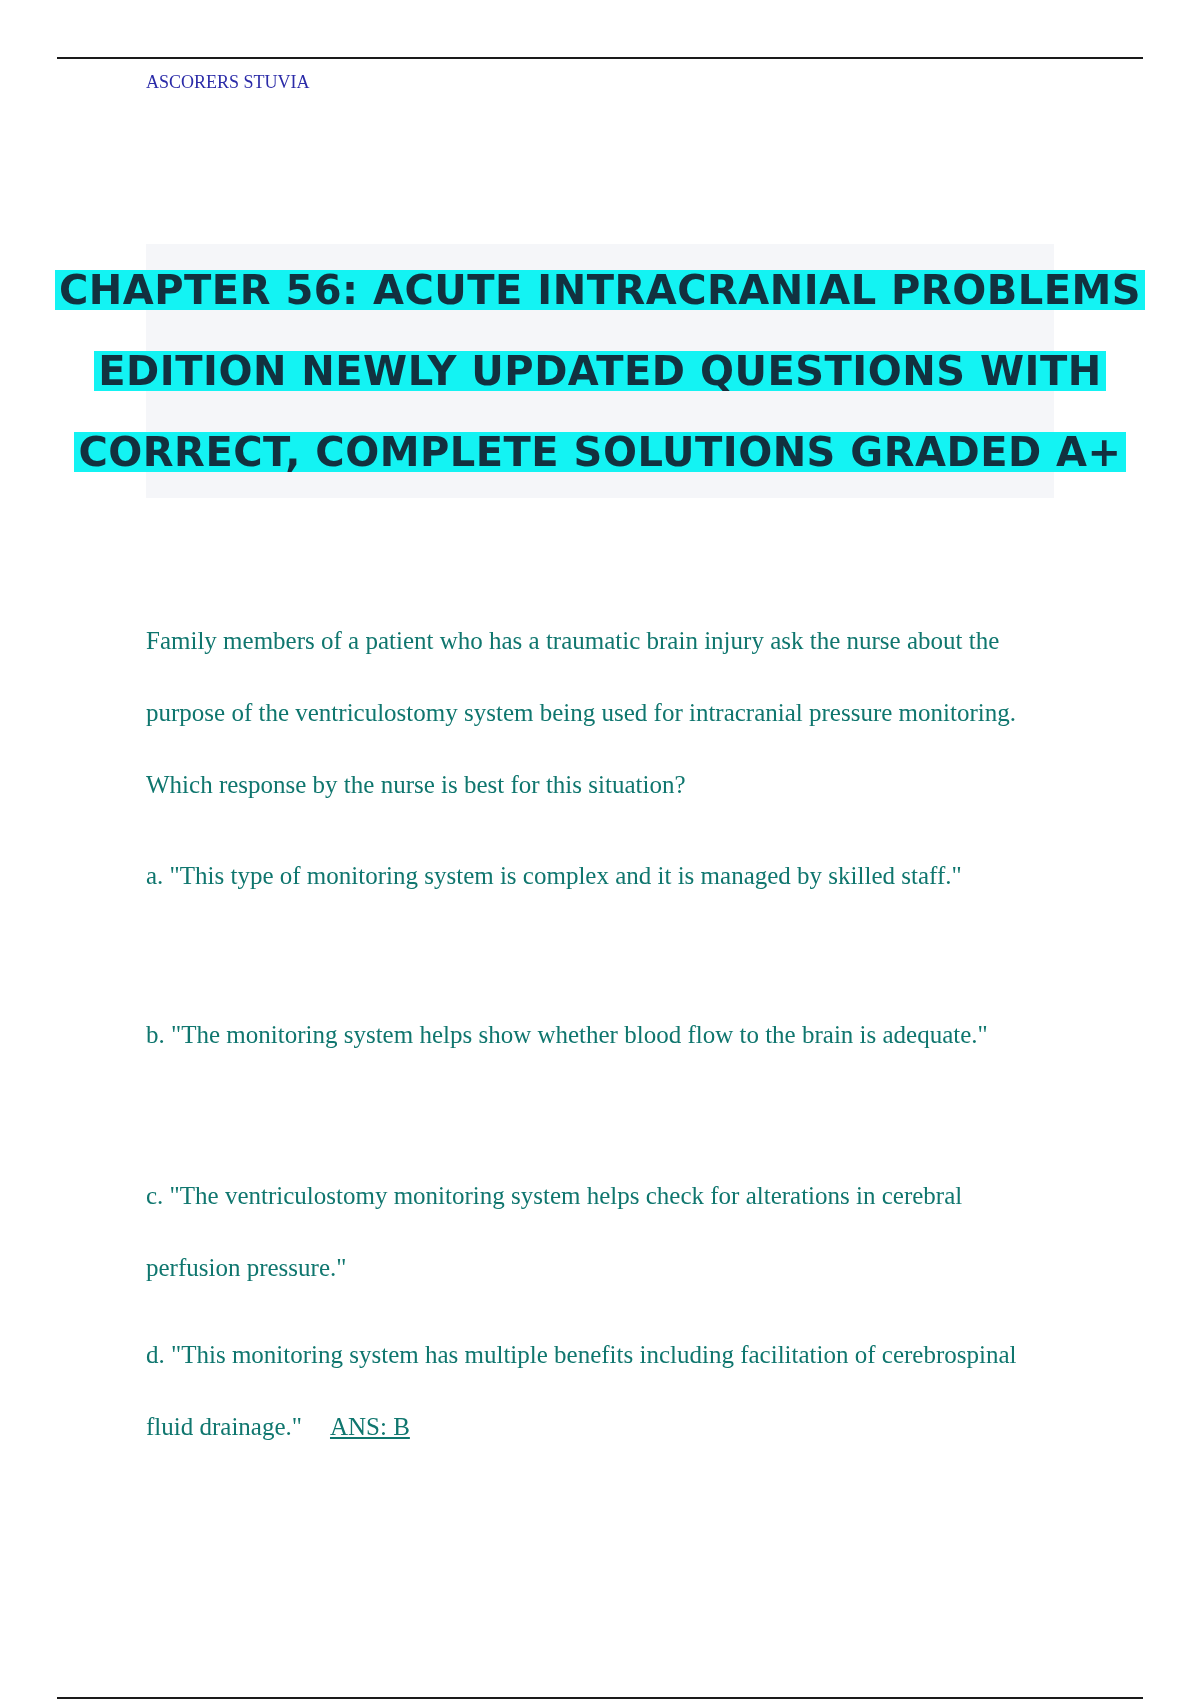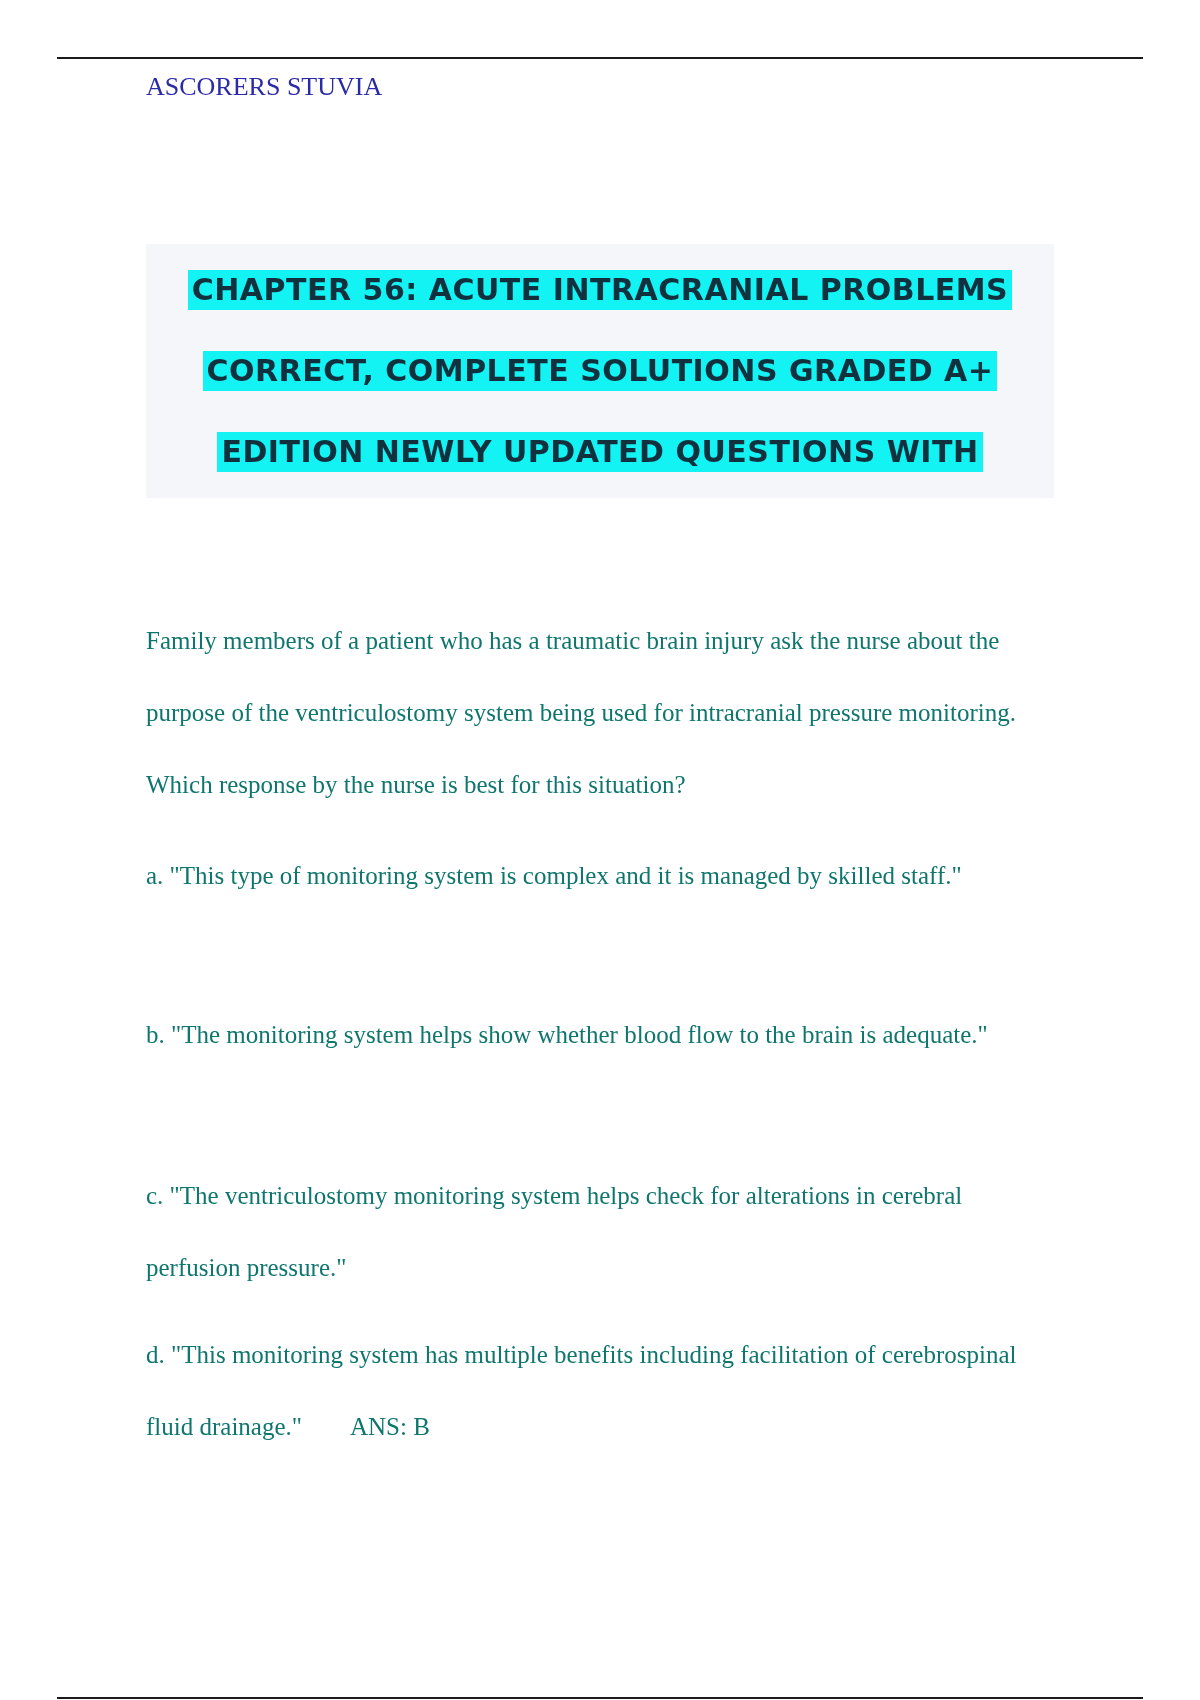--- a/index.html
+++ b/index.html
@@ -2,56 +2,56 @@
 <html><head>
 <meta charset="utf-8">
 <style>
   html, body { margin: 0; padding: 0; background: #ffffff; }
   body { width: 1200px; height: 1700px; position: relative; overflow: hidden; }
   .rule { position: absolute; height: 2px; background: #1a1a1a; }
   .rule-top { left: 57px; top: 57px; width: 1086px; }
   .rule-bottom { left: 57px; top: 1697px; width: 1086px; height: 2px; }
   .header-brand {
     position: absolute; left: 146px; top: 72px;
-    font-family: "Liberation Serif", serif; font-size: 26px; color: #2b2ba8; text-align: right;
+    font-family: "Liberation Serif", serif; font-size: 18px; color: #2b2ba8; text-align: right;
   }
   .title-box {
     position: absolute; left: 146px; top: 244px; width: 908px; height: 254px;
     background: #f5f6f9;
     display: flex; flex-direction: column; align-items: center; justify-content: space-around;
     padding: 6px 0; box-sizing: border-box;
   }
   .title-line {
-    font-family: "DejaVu Sans", sans-serif; font-weight: bold; font-size: 30px;
+    font-family: "DejaVu Sans", sans-serif; font-weight: bold; font-size: 40px;
     color: #12313f; background: #13f3f3; padding: 0 4px; letter-spacing: 0.5px;
     white-space: nowrap; line-height: 40px;
   }
   .body-text {
     position: absolute; left: 146px; width: 880px;
     font-family: "Liberation Serif", serif; font-size: 25px; color: #0f766e;
     line-height: 72px;
   }
   .q { top: 605px; }
   .opt-a { top: 840px; }
   .opt-b { top: 999px; }
   .opt-c { top: 1160px; }
   .opt-d { top: 1319px; }
-  .ans { display: inline-block; margin-left: 48px; }
+  .ans { display: inline-block; margin-left: 28px; text-decoration: underline; }
 </style>
 </head>
 <body>
 
 <div class="rule rule-top"></div>
 
 <div class="header-brand">ASCORERS STUVIA</div>
 
 <div class="title-box">
   <span class="title-line">CHAPTER 56: ACUTE INTRACRANIAL PROBLEMS</span>
+  <span class="title-line">EDITION NEWLY UPDATED QUESTIONS WITH</span>
   <span class="title-line">CORRECT, COMPLETE SOLUTIONS GRADED A+</span>
-  <span class="title-line">EDITION NEWLY UPDATED QUESTIONS WITH</span>
 </div>
 
 <div class="body-text q">Family members of a patient who has a traumatic brain injury ask the nurse about the purpose of the ventriculostomy system being used for intracranial pressure monitoring. Which response by the nurse is best for this situation?</div>
 <div class="body-text opt-a">a. "This type of monitoring system is complex and it is managed by skilled staff."</div>
 <div class="body-text opt-b">b. "The monitoring system helps show whether blood flow to the brain is adequate."</div>
 <div class="body-text opt-c">c. "The ventriculostomy monitoring system helps check for alterations in cerebral perfusion pressure."</div>
 <div class="body-text opt-d"><span>d. "This monitoring system has multiple benefits including facilitation of cerebrospinal fluid drainage."</span><span class="ans">ANS: B</span></div>
 
 <div class="rule rule-bottom"></div>
 

